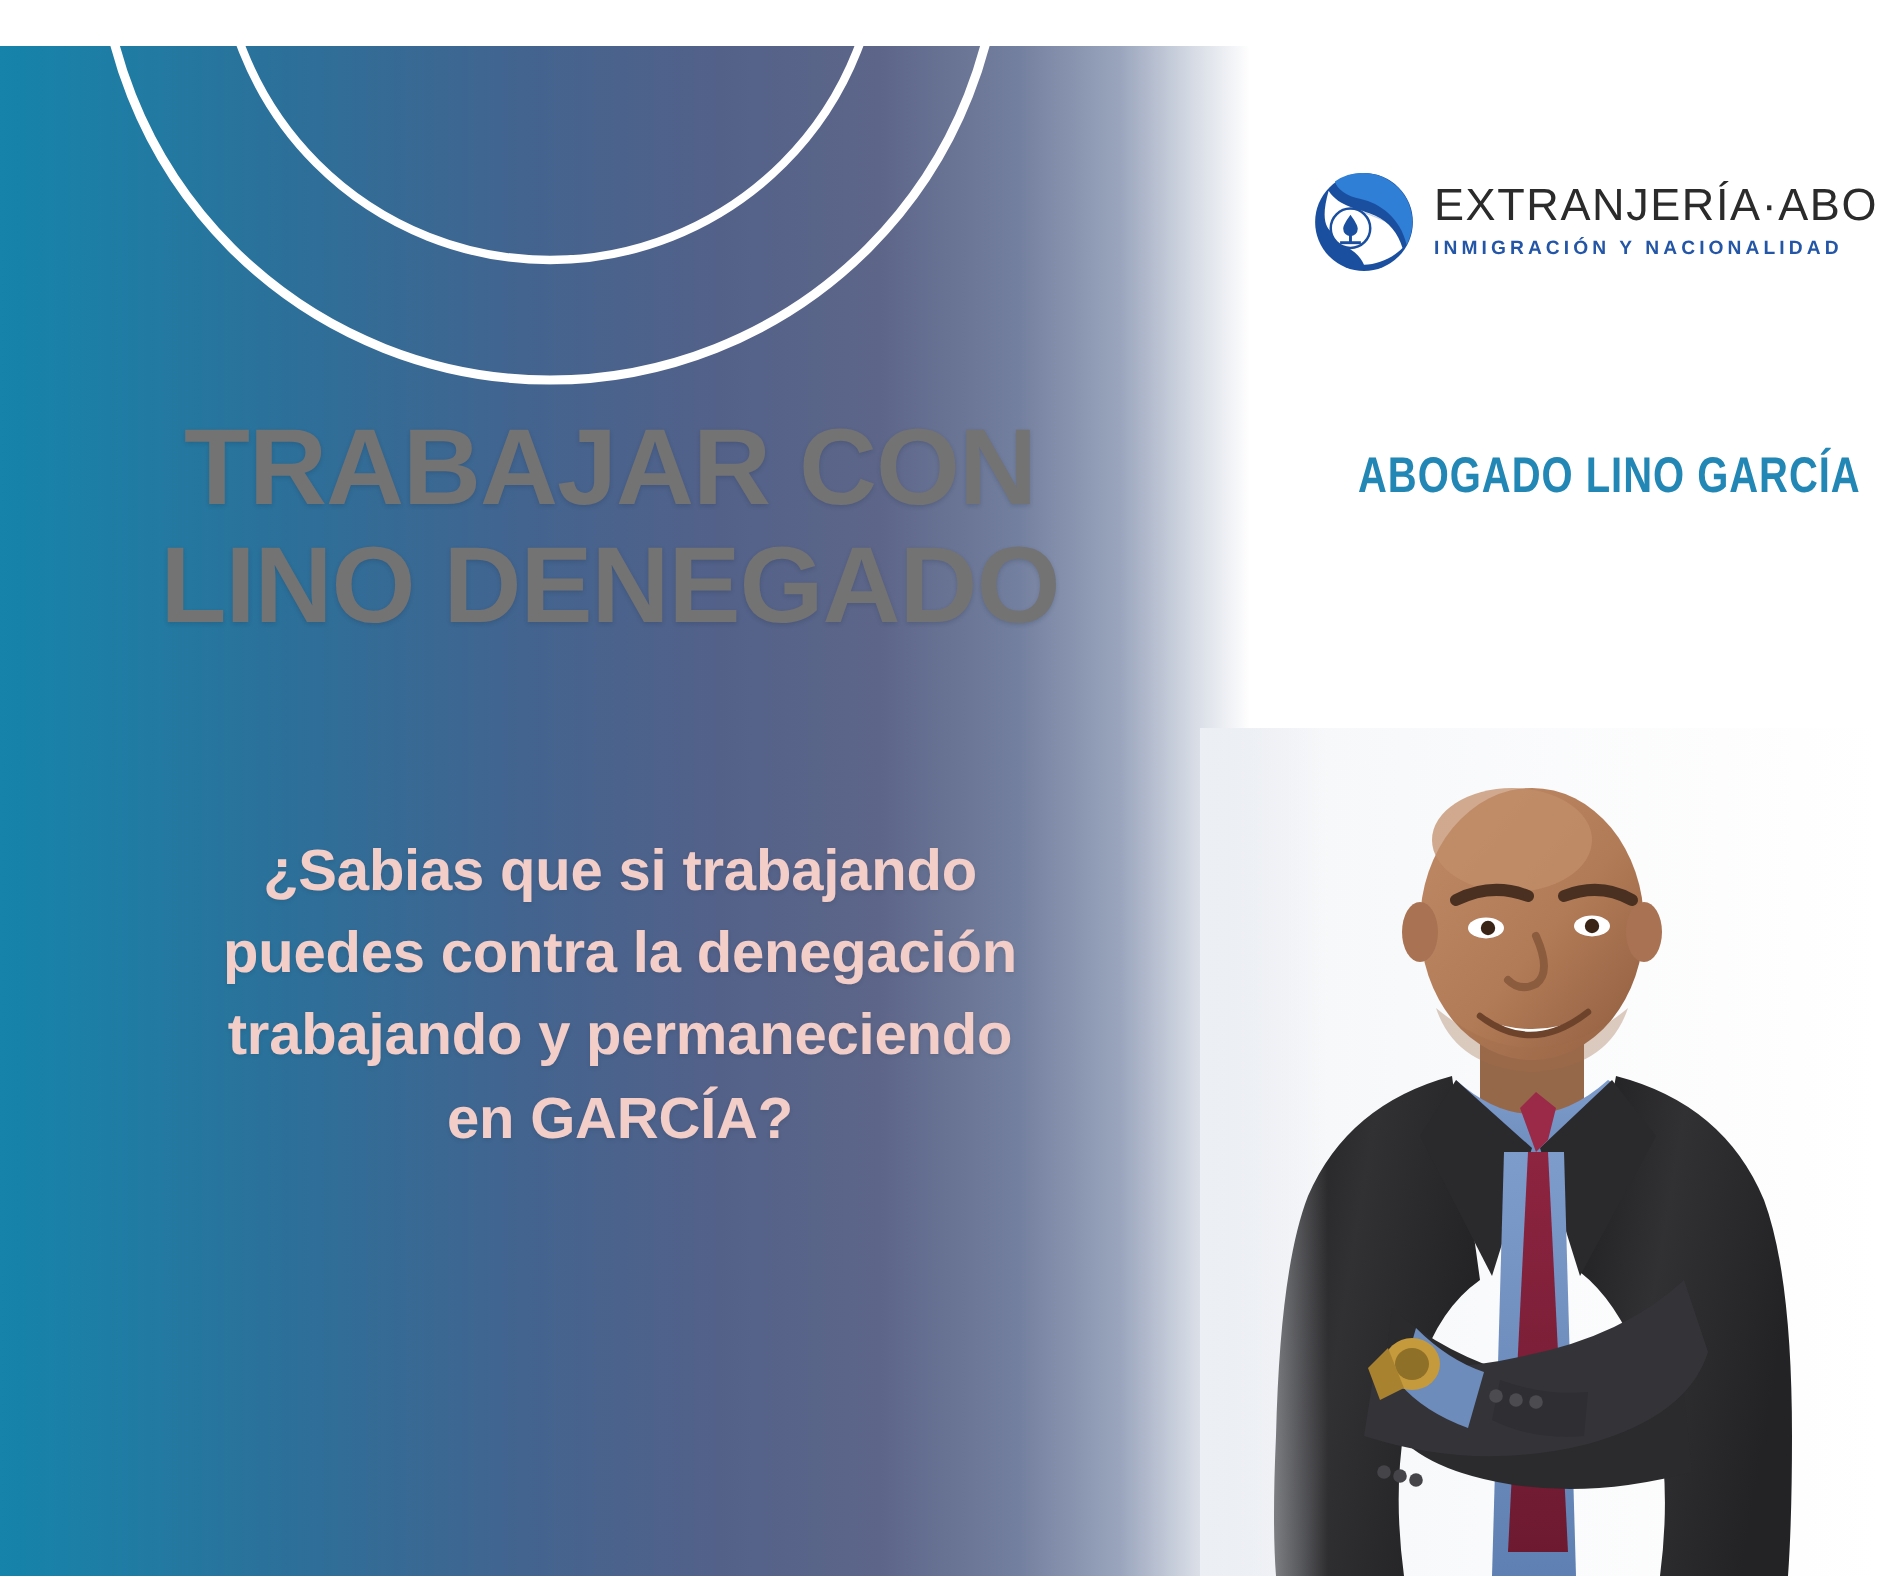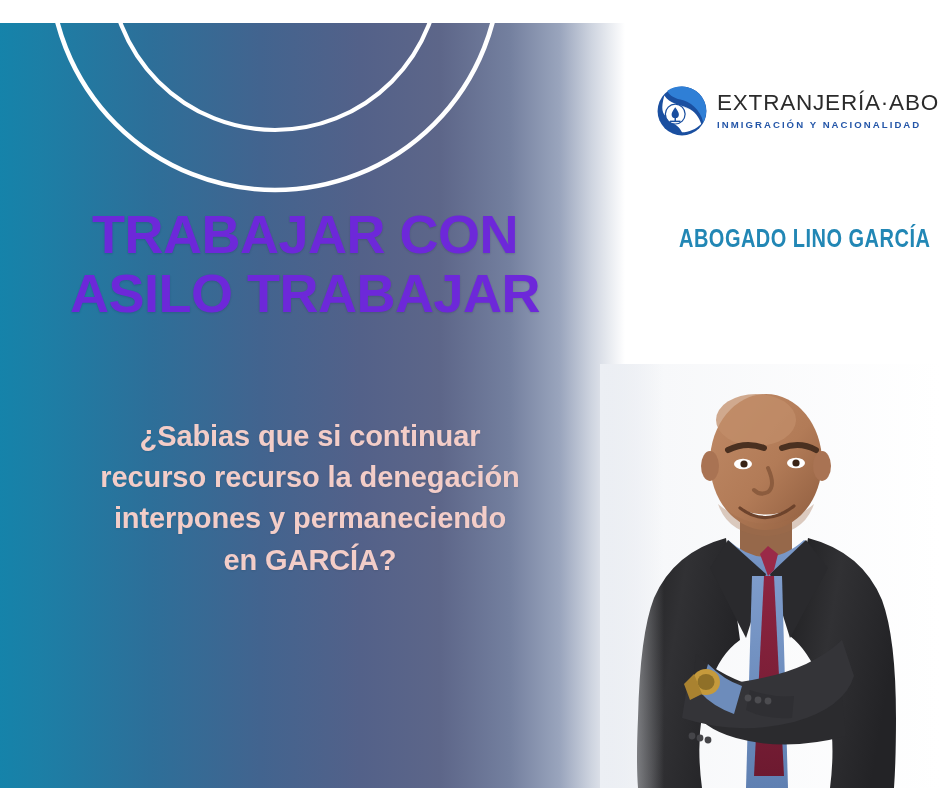--- a/index.html
+++ b/index.html
@@ -115,21 +115,21 @@
     transform-origin: left center;
   }
 
   
   .headline {
     position: absolute;
     left: 0;
     top: 205px;
     width: 610px;
     text-align: center;
-    color: #6d28d9;
+    color: #737373;
     font-family: "Liberation Sans", sans-serif;
     font-weight: 700;
     font-size: 54px;
     line-height: 1.09;
     letter-spacing: -0.5px;
     text-shadow: 0 1px 2px rgba(20,40,60,0.18);
   }
   .headline .hl-line { display: block; }
 
   
@@ -185,27 +185,27 @@
       </clipPath>
     </defs>
     <g clip-path="url(#bandClip)" fill="none" stroke="#ffffff" stroke-linecap="round">
       <circle cx="275" cy="-35" r="165" stroke-width="4.2"></circle>
       <circle cx="275" cy="-35" r="225" stroke-width="4.6"></circle>
     </g>
   </svg>
 
   <div class="headline">
     <span class="hl-line">TRABAJAR CON</span>
-    <span class="hl-line">ASILO TRABAJAR</span>
+    <span class="hl-line">LINO DENEGADO</span>
   </div>
 
   <div class="question">
-    <span class="q-line">¿Sabias que si continuar</span>
-    <span class="q-line">recurso recurso la denegación</span>
-    <span class="q-line">interpones y permaneciendo</span>
+    <span class="q-line">¿Sabias que si trabajando</span>
+    <span class="q-line">puedes contra la denegación</span>
+    <span class="q-line">trabajando y permaneciendo</span>
     <span class="q-line">en GARCÍA?</span>
   </div>
 
   <div class="logo-lockup">
     <svg class="logo-mark" viewBox="0 0 100 100" aria-hidden="true">
       <circle cx="50" cy="50" r="47" fill="#1a4fa0"></circle>
       <path d="M50 3a47 47 0 0 1 41 69c-6-26-26-40-44-44C33 25 24 18 22 11A46.7 46.7 0 0 1 50 3z" fill="#2f7fd6"></path>
       <path d="M16 20c10 16 30 17 45 24 13 6 22 17 26 31-10 10-24 16-37 16-4-9-12-16-22-19 12-1 21-5 26-12
                -10 5-23 6-33 1-9-5-12-16-5-41z" fill="#ffffff"></path>
       <path d="M30 30c14 12 34 13 48 24" fill="none" stroke="#1a4fa0" stroke-width="1.2" opacity="0.25"></path>

